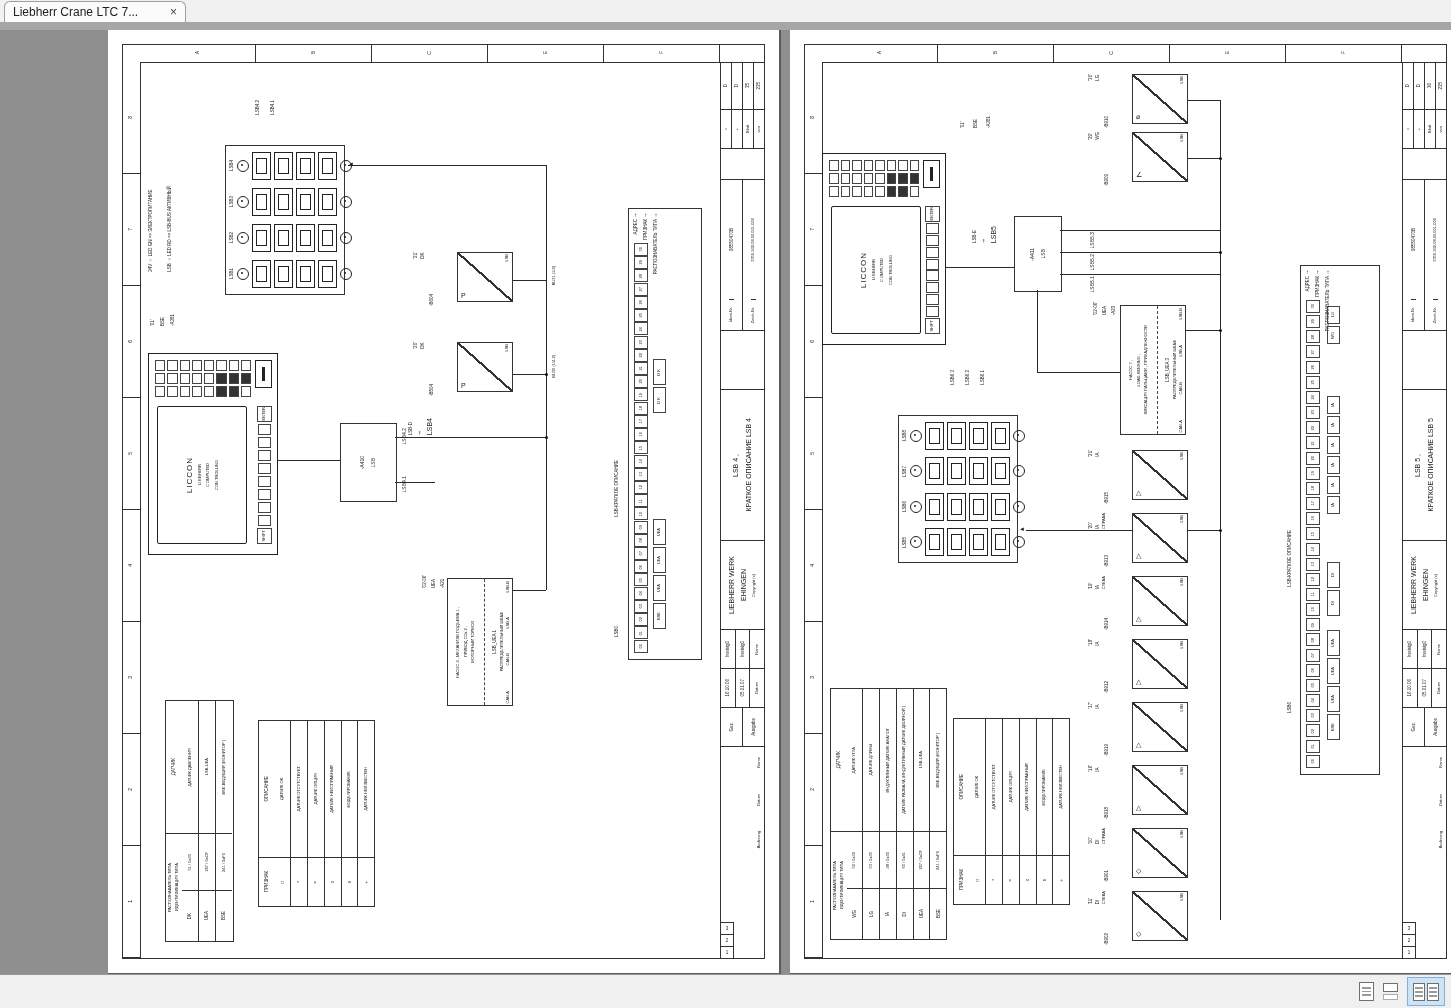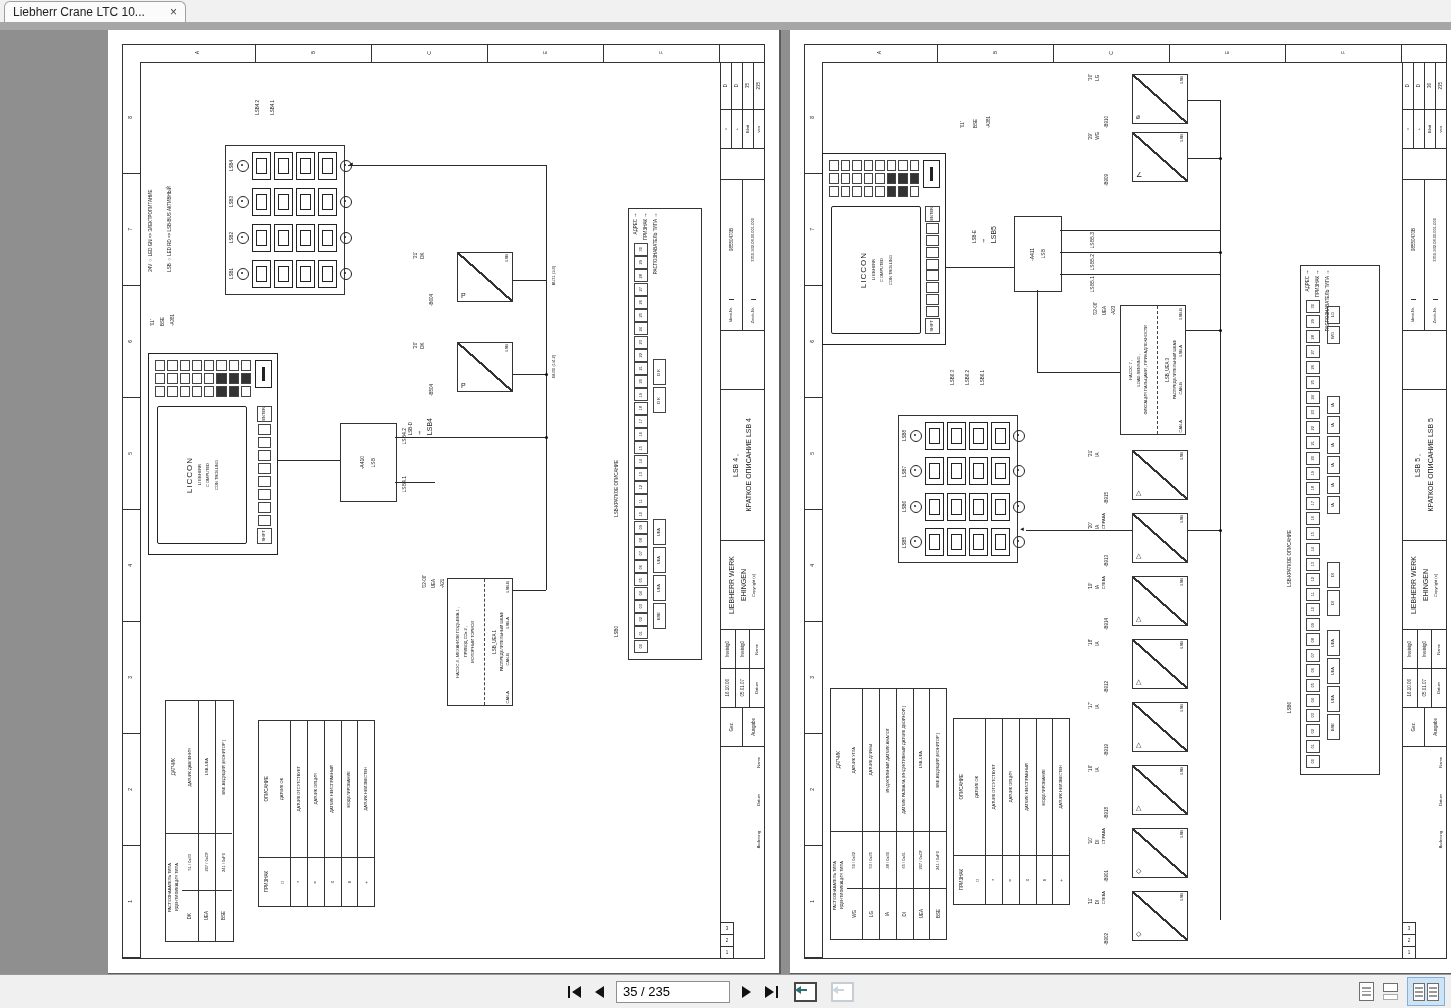--- a/index.html
+++ b/index.html
@@ -126,21 +126,21 @@
   .ts-revs span:last-child{border-bottom:none}
   .arrowL{position:absolute;font-size:6px;line-height:6px;color:#111}
 </style>
 </head>
 <body>
 
 <div class="app">
 
   <div class="tabbar">
     <div class="tab">
-      <span class="tab-title">Liebherr Crane LTC 10...</span>
+      <span class="tab-title">Liebherr Crane LTC 7...</span>
       <span class="tab-close">×</span>
     </div>
   </div>
   <div class="topstrip"></div>
 
   <div class="page" style="left:108px;top:30px">
     <div class="oframe"></div>
     <div class="iframe"></div>
     <div class="fletters">
       <div class="dc"><div class="fcol">
@@ -1322,42 +1322,20 @@
           <span class="vt f4">Änderung</span>
         </div>
         <div class="ts-revs">
           <div class="dc"><span>3</span><span>2</span><span>1</span></div>
         </div>
       </div>
     </div>
   </div>
 
   <div class="toolbar">
-    <div class="nav">
-      <span class="navbtn">
-          <span class="bar"></span>
-          <span class="tri-l"></span>
-        </span>
-      <span class="navbtn">
-          <span class="tri-l"></span>
-        </span>
-      <span class="pagebox">
-        <input value="35 / 235" style="">
-        <span class="caret">▾</span>
-      </span>
-      <span class="navbtn">
-          <span class="tri-r"></span>
-        </span>
-      <span class="navbtn">
-          <span class="tri-r"></span>
-          <span class="bar"></span>
-        </span>
-      <span class="histbtn"></span>
-      <span class="histbtn dis"></span>
-    </div>
     <div class="vmodes">
       <span class="vm1">
           <i></i>
           <i></i>
           <i></i>
         </span>
       <span class="vm2">
           <span class="m">
             <i></i>
             <i></i>

